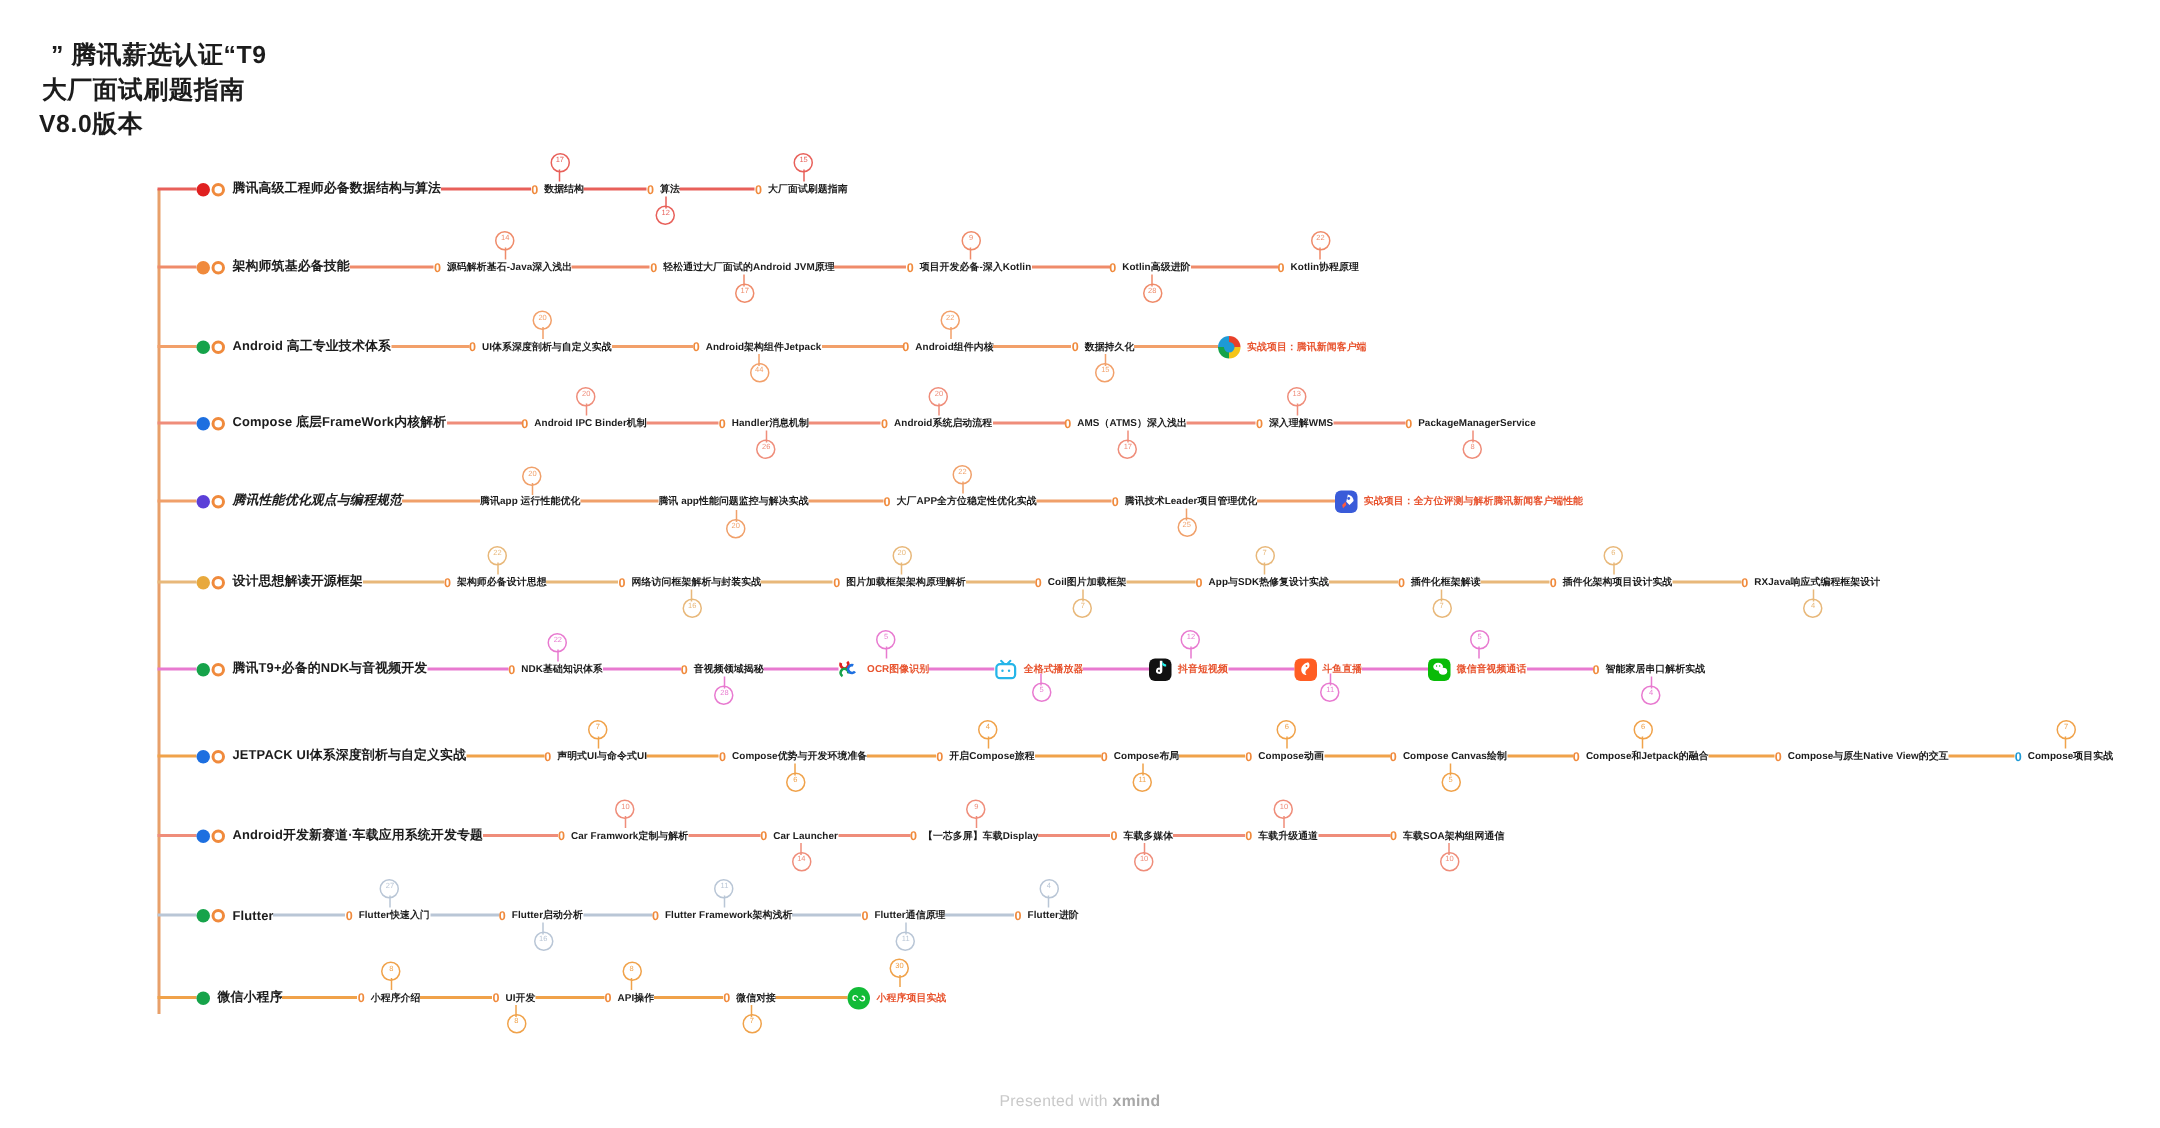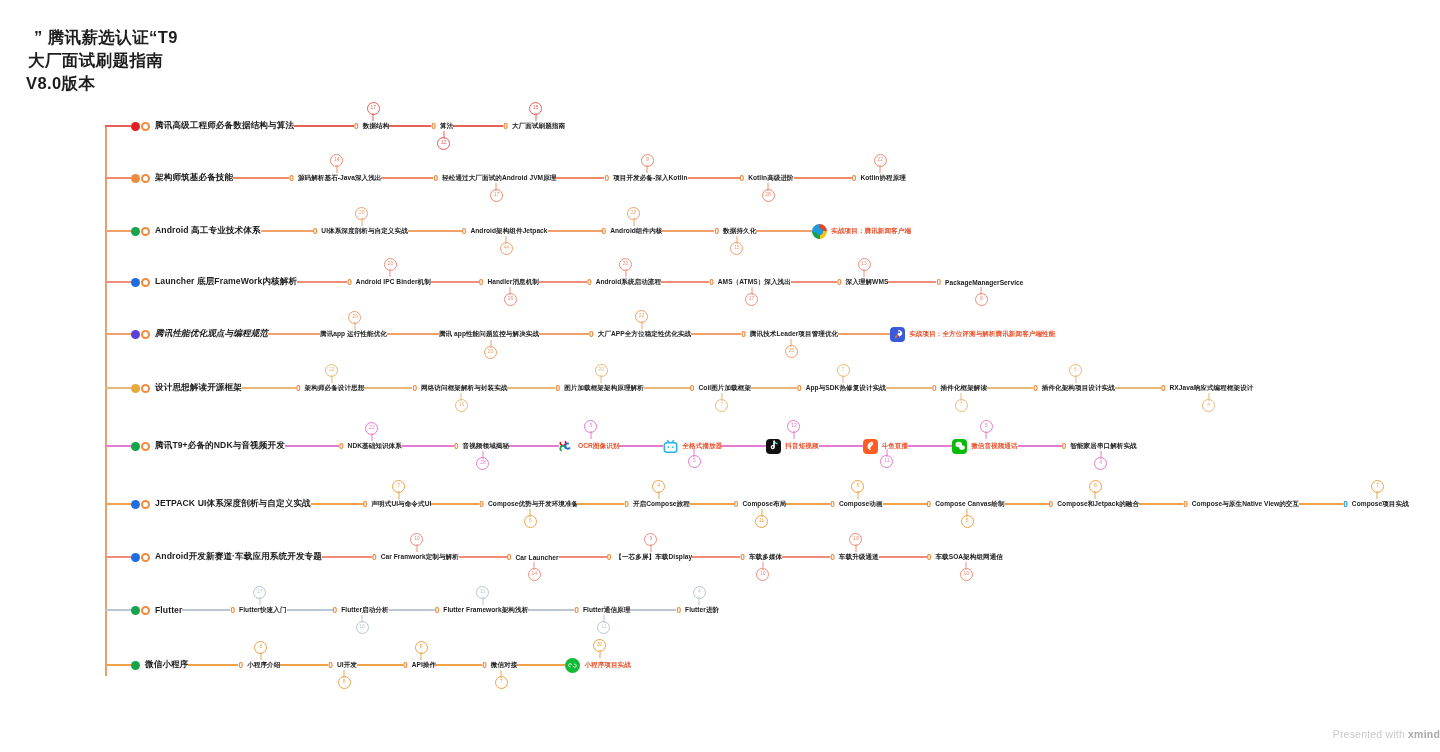--- a/index.html
+++ b/index.html
@@ -51,21 +51,21 @@
   .badge.down::after{bottom:10px;}
 
   
   .logo{width:15px;height:15px;border-radius:4px;flex:0 0 auto;margin-right:4px;
     display:inline-flex;align-items:center;justify-content:center;
     font-size:8px;color:#fff;font-weight:bold;overflow:hidden;position:relative;}
   .logo.round{border-radius:50%;}
   .logo svg{display:block;}
 
   
-  .footer{position:absolute;left:0;right:0;bottom:12px;text-align:right;
+  .footer{position:absolute;left:0;right:0;bottom:12px;text-align:center;
     font-size:10.5px;color:#c9c9c9;letter-spacing:.2px;}
   .footer b{color:#a8a8a8;font-weight:bold;}
 </style>
 </head>
 <body>
 
 <div id="canvas">
 
   <div class="title-block">
     <div class="title-line tl-1">” 腾讯薪选认证“T9</div>
@@ -185,21 +185,21 @@
           <span class="node-label" style="color: rgb(232, 84, 47);">实战项目：腾讯新闻客户端</span>
         </div>
       </div>
       <div class="row" style="top: 270px;">
         <div class="stub" style="background: rgb(239, 141, 122);"></div>
         <div class="rootnode">
           <span class="bullet">
             <span class="dot" style="background: rgb(29, 111, 224);"></span>
             <span class="ring" style="border-color: rgb(240, 138, 60);"></span>
           </span>
-          <span class="root-label" style="color: rgb(28, 28, 28);">Launcher 底层FrameWork内核解析</span>
+          <span class="root-label" style="color: rgb(28, 28, 28);">Compose 底层FrameWork内核解析</span>
         </div>
         <div class="link" style="width: 50px; background: rgb(239, 141, 122);"></div>
         <div class="node">
           <span class="zero" style="color: rgb(240, 138, 60);">0</span>
           <span class="node-label" style="color: rgb(28, 28, 28);">Android IPC Binder机制</span>
           <span class="badge up" style="color: rgb(239, 141, 122);">20</span>
         </div>
         <div class="link" style="width: 48px; background: rgb(239, 141, 122);"></div>
         <div class="node">
           <span class="zero" style="color: rgb(240, 138, 60);">0</span>

